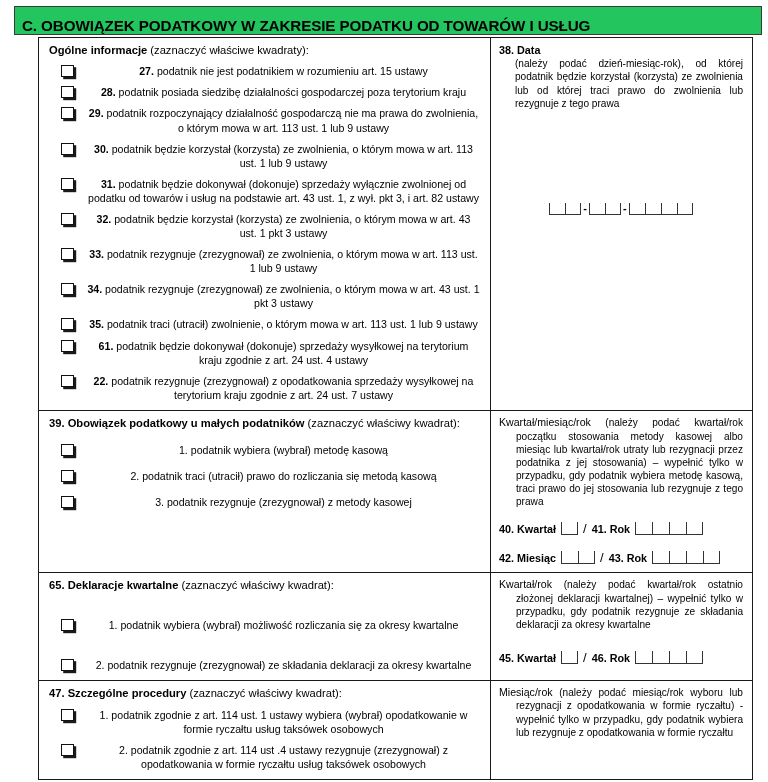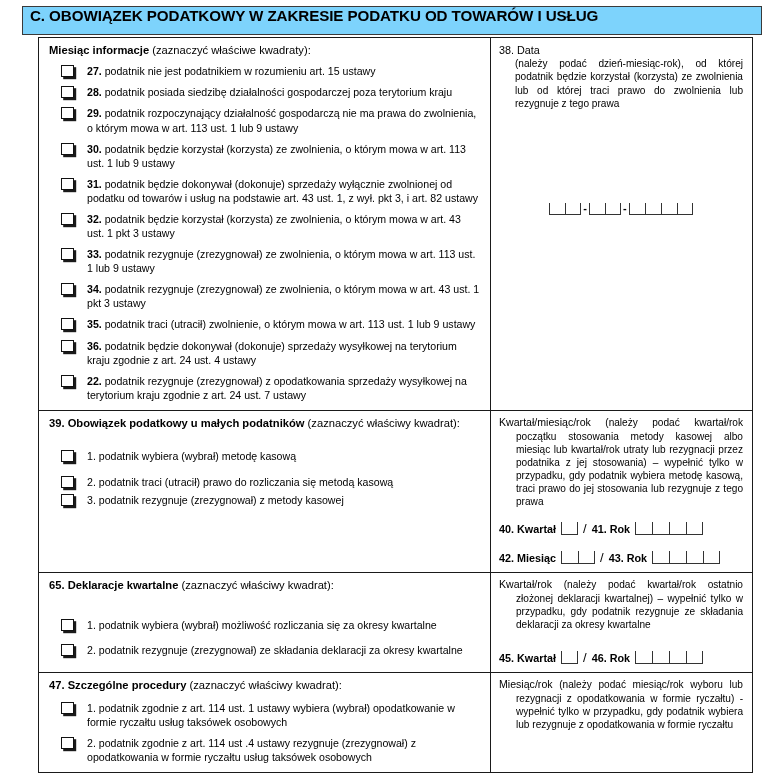--- a/index.html
+++ b/index.html
@@ -21,24 +21,23 @@
     width: 768px;
     height: 782px;
     box-sizing: border-box;
     padding: 6px 6px 0 14px;
   }
 
   
   .hdr-bar {
     box-sizing: border-box;
     border: 1.5px solid #3a3a3a;
-    background: #7dd3fc;
+    background: #22c55e;
     display: flex;
-    align-items: flex-start;
-    margin-left: 8px;
+    align-items: flex-end;
   }
   .hdr-bar.main {
     height: 29px;
     margin-bottom: 2px;
     padding-left: 7px;
   }
   .hdr-bar.sub {
     height: 30px;
     padding-left: 7px;
   }
@@ -115,41 +114,42 @@
     border: 1.6px solid #111;
     background: #ffffff;
     box-shadow: 2.2px 2.2px 0 0 #1a1a1a;
     margin: 1px 13px 0 12px;
   }
   .cb-text {
     font-size: 10.6px;
     line-height: 1.33;
     flex: 1 1 auto;
     padding-right: 2px;
+    text-align: center;
   }
   .cb-text .num {
     font-weight: bold;
   }
   .desc-hang {
     font-size: 10.1px;
     line-height: 1.3;
     text-align: justify;
     padding-left: 17px;
     text-indent: -17px;
   }
 
   .r-title-inline {
     font-size: 10.6px;
     font-weight: normal;
   }
 
   
   .fld-head {
     font-size: 10.8px;
-    font-weight: normal;
+    font-weight: bold;
     line-height: 1.3;
   }
   .fld-sub {
     font-size: 10.1px;
     line-height: 1.32;
     text-align: justify;
     padding-left: 16px;
   }
 
   
@@ -219,21 +219,21 @@
     <colgroup>
       <col class="col-left">
       <col class="col-right">
     </colgroup>
     <tbody>
 
       <tr>
         <td>
           <div class="cell-pad">
             <div class="blk-title">
-              <span>Miesiąc informacje</span><span class="norm"> (zaznaczyć właściwe kwadraty):</span>
+              <span>Ogólne informacje</span><span class="norm"> (zaznaczyć właściwe kwadraty):</span>
             </div>
 
             <div class="cb-list">
 
               <div class="cb-row">
                 <span class="checkbox"></span>
                 <span class="cb-text"><span class="num">27.</span><span> podatnik nie jest podatnikiem w rozumieniu art. 15 ustawy</span></span>
               </div>
 
               <div class="cb-row">
@@ -271,21 +271,21 @@
                 <span class="cb-text"><span class="num">34.</span><span> podatnik rezygnuje (zrezygnował) ze zwolnienia, o którym mowa w art. 43 ust. 1 pkt 3 ustawy</span></span>
               </div>
 
               <div class="cb-row">
                 <span class="checkbox"></span>
                 <span class="cb-text"><span class="num">35.</span><span> podatnik traci (utracił) zwolnienie, o którym mowa w art. 113 ust. 1 lub 9 ustawy</span></span>
               </div>
 
               <div class="cb-row">
                 <span class="checkbox"></span>
-                <span class="cb-text"><span class="num">36.</span><span> podatnik będzie dokonywał (dokonuje) sprzedaży wysyłkowej na terytorium kraju zgodnie z art. 24 ust. 4 ustawy</span></span>
+                <span class="cb-text"><span class="num">61.</span><span> podatnik będzie dokonywał (dokonuje) sprzedaży wysyłkowej na terytorium kraju zgodnie z art. 24 ust. 4 ustawy</span></span>
               </div>
 
               <div class="cb-row">
                 <span class="checkbox"></span>
                 <span class="cb-text"><span class="num">22.</span><span> podatnik rezygnuje (zrezygnował) z opodatkowania sprzedaży wysyłkowej na terytorium kraju zgodnie z art. 24 ust. 7 ustawy</span></span>
               </div>
 
             </div>
           </div>
         </td>
@@ -318,29 +318,29 @@
       </tr>
 
       <tr>
         <td>
           <div class="cell-pad">
             <div class="blk-title">
               <span>39. Obowiązek podatkowy u małych podatników</span><span class="norm"> (zaznaczyć właściwy kwadrat):</span>
             </div>
 
             <div class="cb-list">
-              <div class="cb-row" style="margin-top:19px">
+              <div class="cb-row" style="margin-top:13px">
                 <span class="checkbox"></span>
                 <span class="cb-text"><span>1.</span><span> podatnik wybiera (wybrał) metodę kasową</span></span>
               </div>
               <div class="cb-row" style="margin-top:12px">
                 <span class="checkbox"></span>
                 <span class="cb-text"><span>2.</span><span> podatnik traci (utracił) prawo do rozliczania się metodą kasową</span></span>
               </div>
-              <div class="cb-row" style="margin-top:4px">
+              <div class="cb-row" style="margin-top:12px">
                 <span class="checkbox"></span>
                 <span class="cb-text"><span>3.</span><span> podatnik rezygnuje (zrezygnował) z metody kasowej</span></span>
               </div>
             </div>
           </div>
         </td>
 
         <td>
           <div class="cell-pad-r">
             <div class="desc-hang">
@@ -390,21 +390,21 @@
           <div class="cell-pad">
             <div class="blk-title">
               <span>65. Deklaracje kwartalne</span><span class="norm"> (zaznaczyć właściwy kwadrat):</span>
             </div>
 
             <div class="cb-list">
               <div class="cb-row" style="margin-top:25px">
                 <span class="checkbox"></span>
                 <span class="cb-text"><span>1.</span><span> podatnik wybiera (wybrał) możliwość rozliczania się za okresy kwartalne</span></span>
               </div>
-              <div class="cb-row" style="margin-top:11px">
+              <div class="cb-row" style="margin-top:26px">
                 <span class="checkbox"></span>
                 <span class="cb-text"><span>2.</span><span> podatnik rezygnuje (zrezygnował) ze składania deklaracji za okresy kwartalne</span></span>
               </div>
             </div>
           </div>
         </td>
 
         <td>
           <div class="cell-pad-r">
             <div class="desc-hang">

